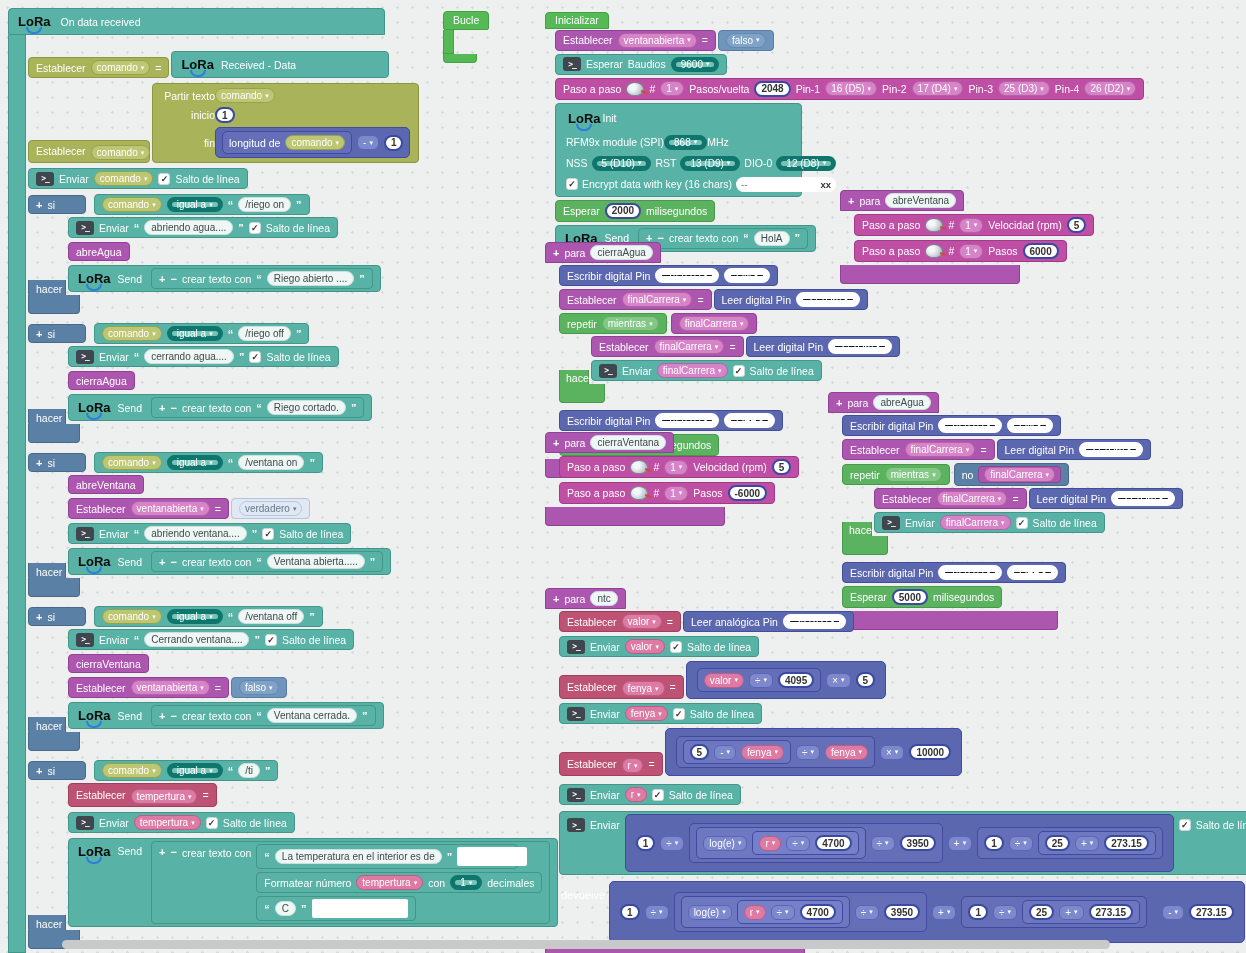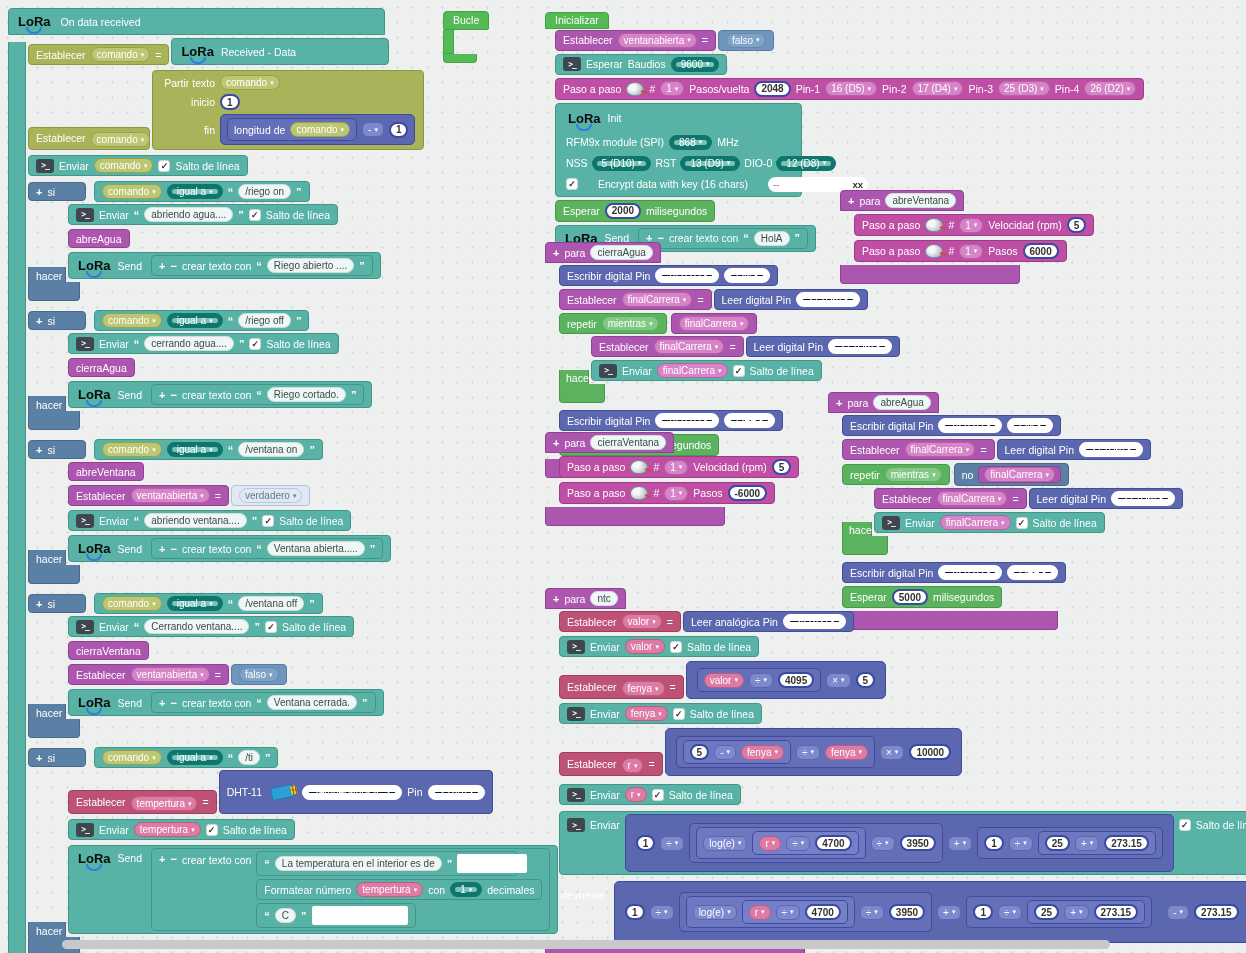--- a/index.html
+++ b/index.html
@@ -3,21 +3,21 @@
 <meta charset="utf-8">
 <style>
 *{box-sizing:border-box}
 body{margin:0;background:#fff}
 #stage{position:relative;width:1246px;height:953px;overflow:hidden;
   background:#eef0ef;
   background-image:radial-gradient(circle,#d8dbda 1px,transparent 1.3px);
   background-size:15px 15px;
   font-family:"Liberation Sans",sans-serif;color:#fff}
 .abs{position:absolute}
-.r{display:flex;align-items:center;gap:5px}
+.r{display:flex;align-items:center;}
 .rs{display:flex;align-items:flex-end;gap:2px}
 .col{display:flex;flex-direction:column;align-items:flex-start;gap:4px}
 .b{display:inline-flex;align-items:center;gap:5px;padding:2px 7px;border-radius:4px;
    color:#fff;font-size:10.5px;min-height:19px;border:1px solid rgba(0,0,0,.25);white-space:nowrap}
 .teal{background:#58b2a6;border-color:#419689}
 .olive{background:#a9b45a;border-color:#8c9740}
 .blue{background:#5b80a5;border-color:#49698b}
 .indigo{background:#5b67ae;border-color:#434e98}
 .green{background:#5cb35f;border-color:#47984a}
 .ghat{background:#55ba55;border-color:#41a341}
@@ -363,27 +363,20 @@
           <div class="bspine">
                 <span>hacer</span>
               </div>
           <div class="col" style="gap:5px;padding:2px 0 4px 2px">
             <div class="rs">
               <div class="b rose" style="align-items:flex-start;padding-top:5px">
                 <span>Establecer</span>
                 <span class="dd dd-rose">tempertura</span>
                 <span>=</span>
                   </div>
-              <div class="b indigo" style="min-height:44px">
-                <span>DHT-11</span>
-                <span class="dhticon"></span>
-                <span class="dd dd-ind">Temperatura ºC</span>
-                <span>Pin</span>
-                <span class="dd dd-ind">2 (A0)</span>
-                  </div>
             </div>
             <div class="b teal">
               <span class="console"></span>
               <span>Enviar</span>
               <span class="dd dd-rose">tempertura</span>
               <span class="chk"></span>
               <span>Salto de línea</span>
                 </div>
             <div class="b teal" style="align-items:flex-start">
               <span class="lora">LoRa</span>
@@ -484,21 +477,21 @@
           <span>MHz</span>
             </span>
         <span class="r" style="gap:4px">
               <span>NSS</span>
           <span class="dd dd-teal">5 (D10)</span>
           <span>RST</span>
           <span class="dd dd-teal">13 (D9)</span>
           <span>DIO-0</span>
           <span class="dd dd-teal">12 (D8)</span>
             </span>
-        <span class="r" style="gap:20px">
+        <span class="r" style="gap:4px">
               <span class="chk"></span>
           <span>Encrypt data with key (16 chars)</span>
           <span class="keybox">
             <span>--</span>
             <span style="color:#333;font-weight:bold">xx</span>
               </span>
             </span>
       </div>
       <div class="b green">
         <span>Esperar</span>

